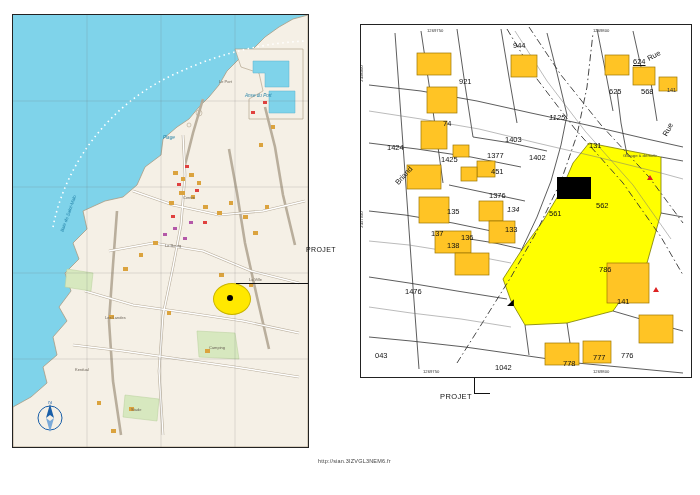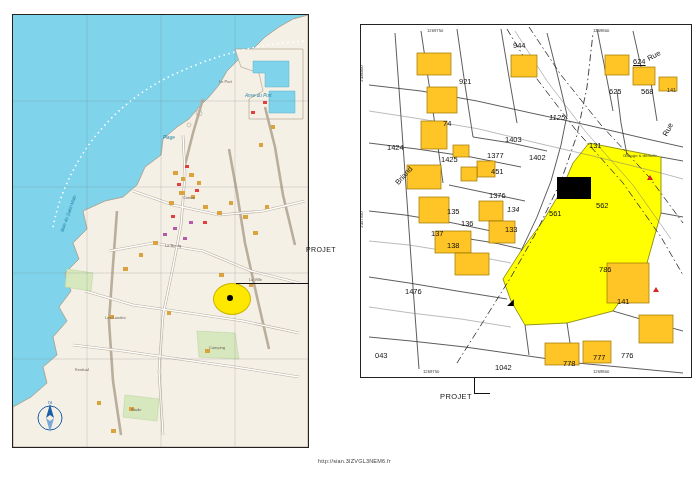--- a/index.html
+++ b/index.html
@@ -272,21 +272,21 @@
   <div class="cnum" style="left:26px;top:118px;">1424</div>
   <div class="cnum" style="left:80px;top:130px;">1425</div>
   <div class="cnum" style="left:168px;top:128px;">1402</div>
   <div class="cnum" style="left:126px;top:126px;">1377</div>
   <div class="cnum" style="left:130px;top:142px;">451</div>
   <div class="cnum" style="left:128px;top:158px;margin-top:8px;">1376</div>
   <div class="cnum" style="left:190px;top:176px;margin-left:45px;">562</div>
   <div class="cnum" style="left:86px;top:182px;">135</div>
   <div class="cnum" style="left:146px;top:180px;font-style:italic;">134</div>
   <div class="cnum" style="left:188px;top:184px;">561</div>
-  <div class="cnum" style="left:100px;top:194px;">136</div>
+  <div class="cnum" style="left:100px;top:208px;">136</div>
   <div class="cnum" style="left:144px;top:200px;">133</div>
   <div class="cnum" style="left:70px;top:204px;">137</div>
   <div class="cnum" style="left:86px;top:216px;">138</div>
   <div class="cnum" style="left:238px;top:240px;">786</div>
   <div class="cnum" style="left:44px;top:262px;">1476</div>
   <div class="cnum" style="left:256px;top:272px;">141</div>
   <div class="cnum" style="left:14px;top:326px;">043</div>
   <div class="cnum" style="left:134px;top:338px;">1042</div>
   <div class="cnum" style="left:202px;top:334px;">778</div>
   <div class="cnum" style="left:232px;top:328px;">777</div>

